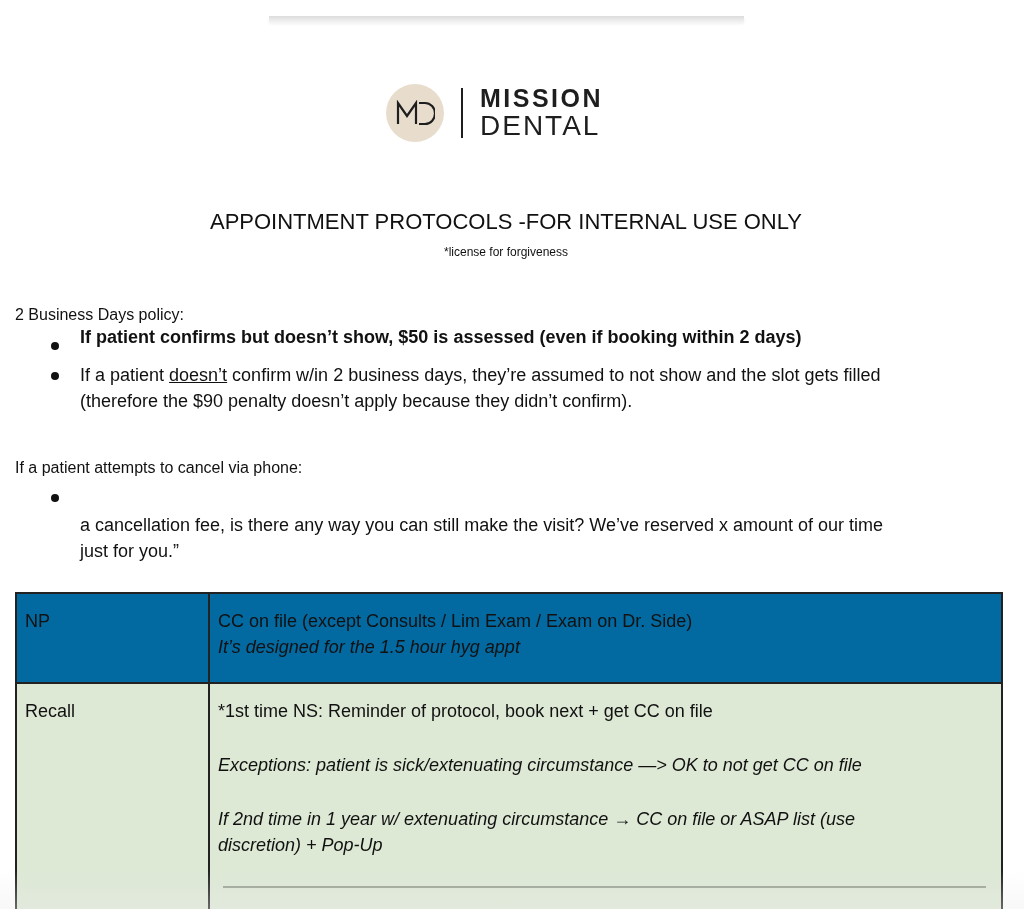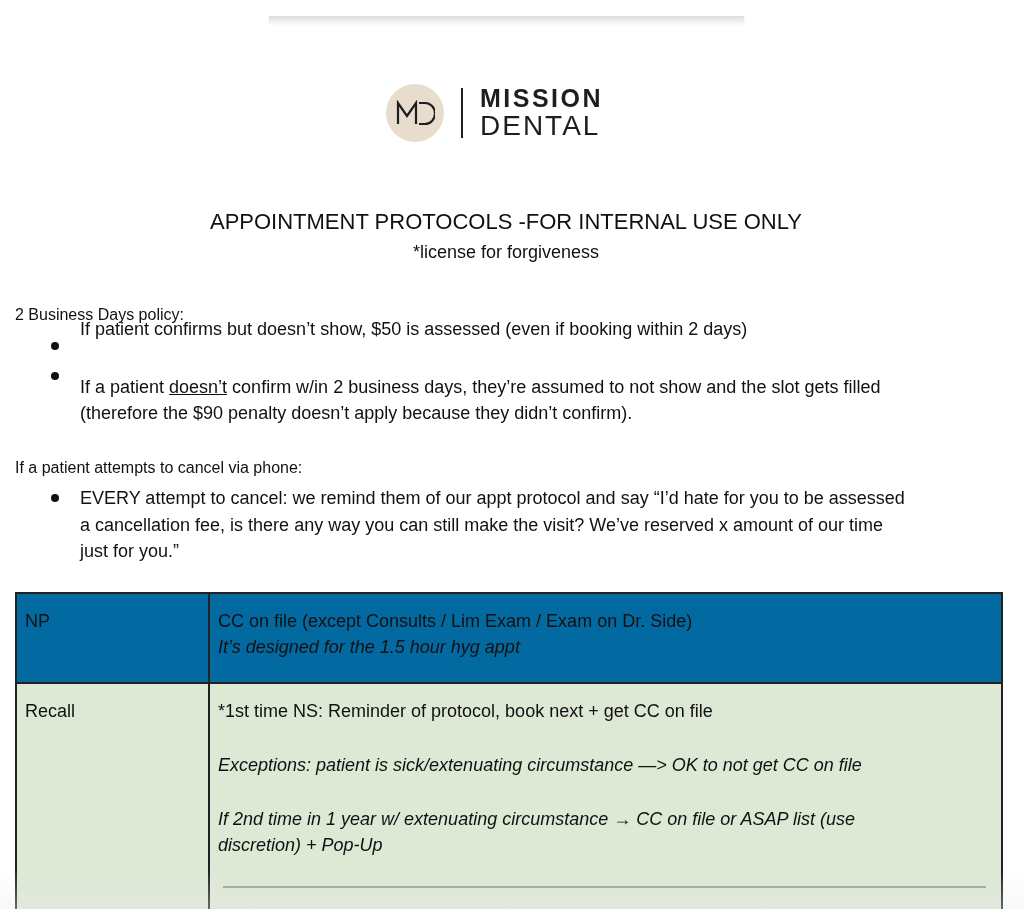--- a/index.html
+++ b/index.html
@@ -22,21 +22,21 @@
     .logo-text { margin-left: 17px; display: flex; flex-direction: column; line-height: 1; }
     .logo-mission { font-size: 25px; letter-spacing: 2.5px; color: #1e1e1e; font-weight: 700; }
     .logo-dental { font-size: 28px; letter-spacing: 2px; color: #1e1e1e; font-weight: 400; margin-top: 1px; }
 
     .doc-title {
       position: absolute; left: 0; width: 1012px; top: 211px; text-align: center;
       font-size: 22px; line-height: 22px;
     }
     .doc-subtitle {
       position: absolute; left: 0; width: 1012px; top: 241px; text-align: center;
-      font-size: 18px; line-height: 22px;
+      font-size: 12px; line-height: 22px;
     }
     .section-heading { position: absolute; left: 15px; font-size: 16px; line-height: 22px; }
     .bullet {
       position: absolute; left: 80px; font-size: 18px; line-height: 26px; width: 920px;
     }
     .bullet-dot {
       position: absolute; left: 51px; width: 8px; height: 8px; border-radius: 50%; background: #111;
     }
     .u { text-decoration: underline; }
 
@@ -78,31 +78,31 @@
     <span class="logo-mission">MISSION</span>
     <span class="logo-dental">DENTAL</span>
   </div>
 </div>
 
 <div class="doc-title">APPOINTMENT PROTOCOLS -FOR INTERNAL USE ONLY</div>
 <div class="doc-subtitle">*license for forgiveness</div>
 
 <div class="section-heading" style="top:304px;">2 Business Days policy:</div>
 <div class="bullet-dot" style="top:342px;"></div>
-<div class="bullet" style="top:316px;">If patient confirms but doesn’t show, $50 is assessed (even if booking within 2 days)</div>
+<div class="bullet" style="top:324px;font-weight:bold;">If patient confirms but doesn’t show, $50 is assessed (even if booking within 2 days)</div>
 <div class="bullet-dot" style="top:372px;"></div>
-<div class="bullet" style="top:362px;margin-top:12px;">
+<div class="bullet" style="top:362px;">
   <span>If a patient </span><span class="u">doesn’t</span><span> confirm w/in 2 business days, they’re assumed to not show and the slot gets filled</span><br>
   <span>(therefore the $90 penalty doesn’t apply because they didn’t confirm).</span>
 </div>
 
 <div class="section-heading" style="top:457px;">If a patient attempts to cancel via phone:</div>
 <div class="bullet-dot" style="top:494px;"></div>
 <div class="bullet" style="top:485px; line-height:26.5px;">
-  <span>EVERY attempt to cancel: we remind them of our appt protocol and say “I’d hate for you to be assessed</span><br>
+  <br>
   <span>a cancellation fee, is there any way you can still make the visit? We’ve reserved x amount of our time</span><br>
   <span>just for you.”</span>
 </div>
 
 <table class="protocol-table">
   <tbody>
       <tr class="row-np">
     <td class="cell-label">
       <div class="line">NP</div>
     </td>

